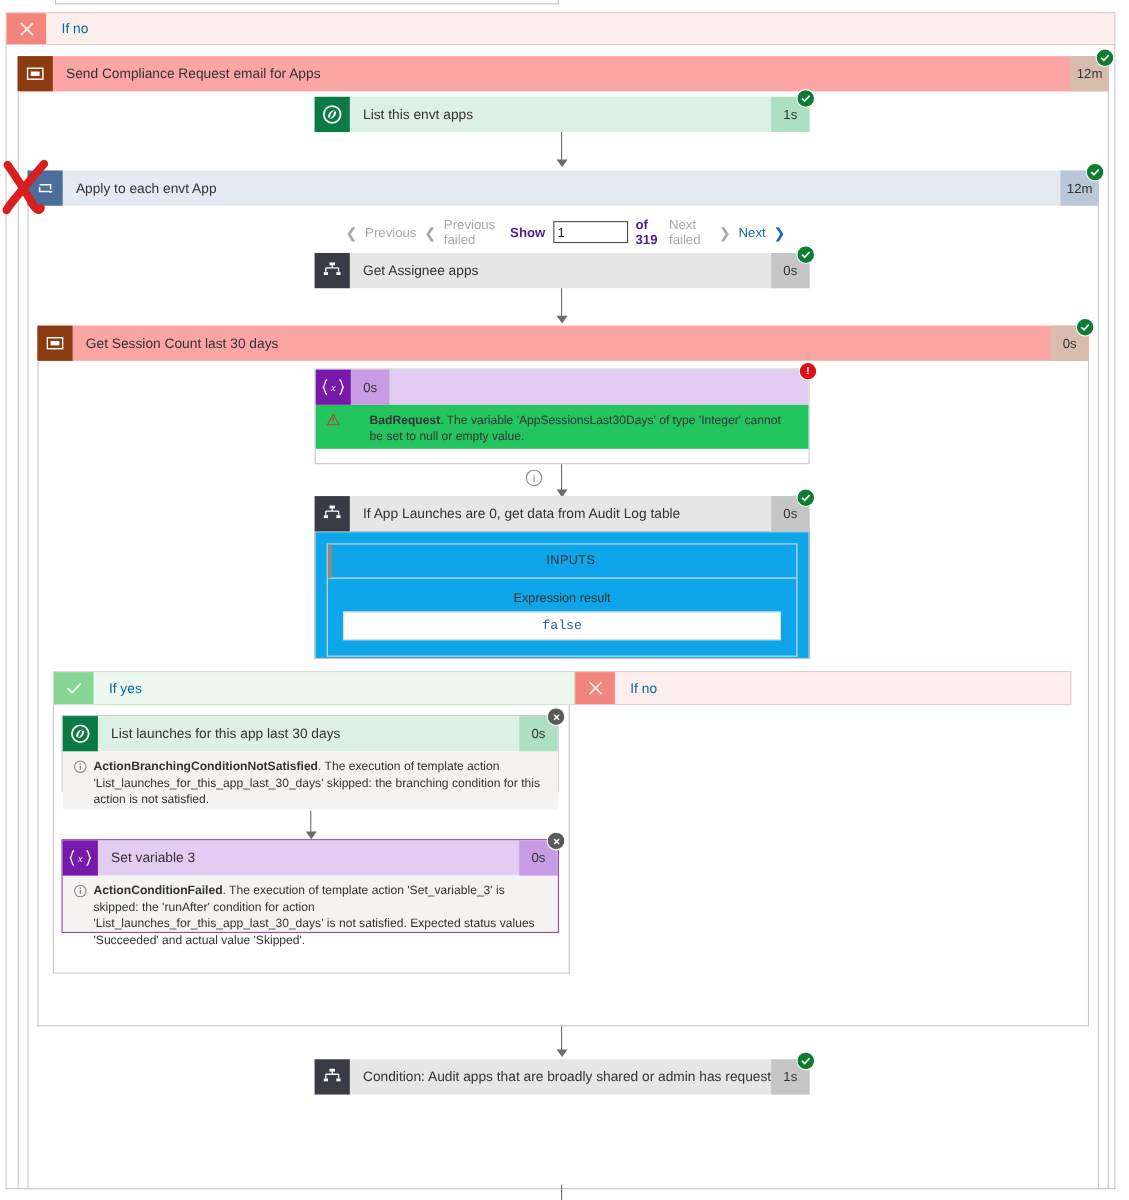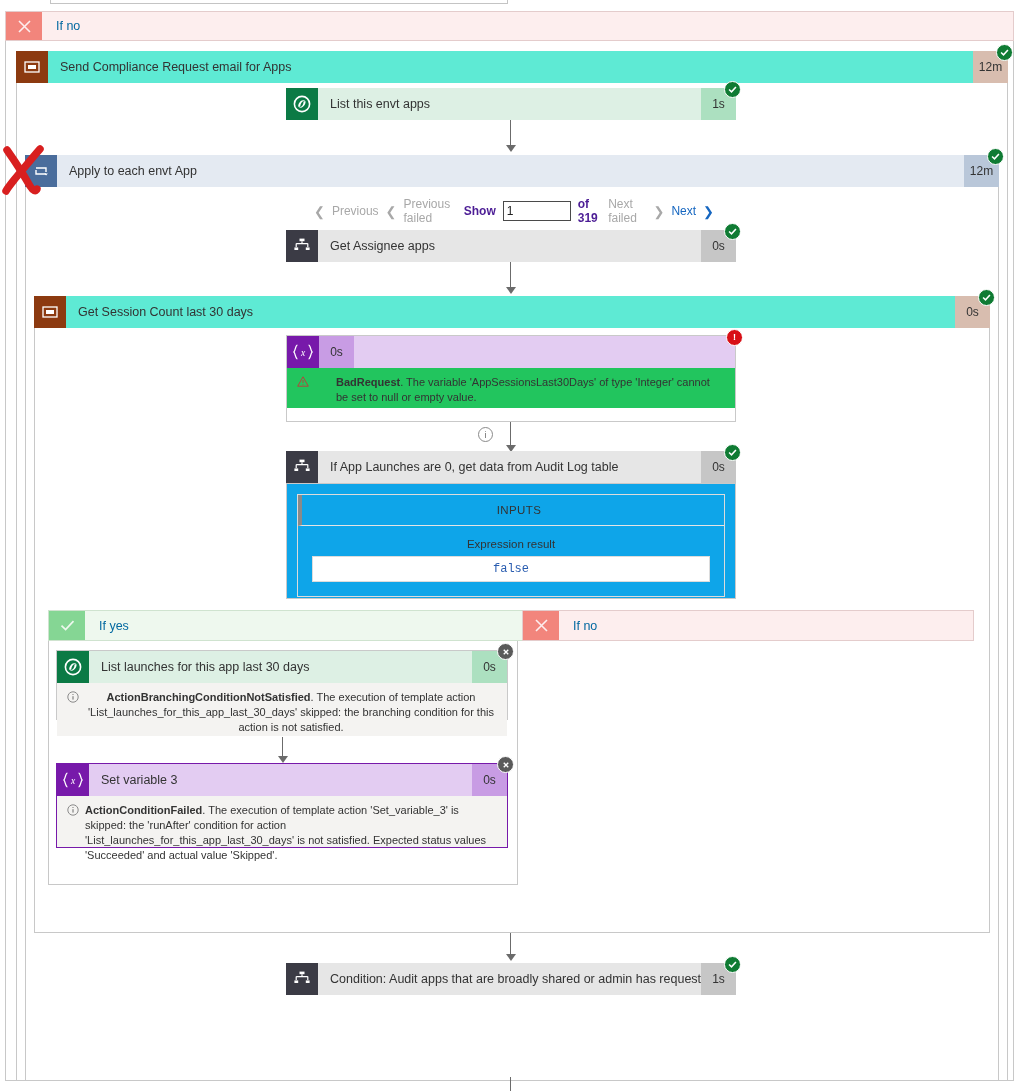--- a/index.html
+++ b/index.html
@@ -31,21 +31,21 @@
   .branch .bico{width:36px;min-width:36px;display:flex;align-items:center;justify-content:center;}
   .branch .btxt{flex:1;display:flex;align-items:center;padding-left:14px;font-size:12.5px;color:#0369a1;}
 
   .branch-no{background:#fdeeee;border:1px solid #e4cccc;}
   .branch-no .bico{background:#f2857c;}
   .branch-yes{background:#eef8ee;border:1px solid #cfe3cf;}
   .branch-yes .bico{background:#85d694;}
 
   
   .c-scope   .ico{background:#8c3a10;}
-  .c-scope   {background:#5eead4;justify-content:flex-end;}
+  .c-scope   {background:#fca5a5;justify-content:flex-end;}
   .c-scope   .dur{background:#d8bdaf;}
 
   .c-foreach .ico{background:#4a6d9c;}
   .c-foreach {background:#e4eaf2;}
   .c-foreach .dur{background:#b9c7d9;}
 
   .c-pa   .ico{background:#0b7a45;}
   .c-pa   {background:#ddf0e4;}
   .c-pa   .dur{background:#ace0c0;}
 
@@ -297,21 +297,21 @@
   <div class="abs branch branch-yes" style="left:48px;top:610px;width:475px;height:31px;">
     <div class="bico">
       <svg class="g" width="19" height="19" viewBox="0 0 19 19">
           <path d="M3.5 9.6 L7.6 13.6 L15.5 5.2" stroke="#eef8ee" stroke-width="1.7" fill="none"></path>
         </svg>
     </div>
     <div class="btxt">If yes</div>
   </div>
   <div class="abs scope" style="left:48px;top:641px;width:470px;height:244px;border-top:none;"></div>
 
-  <div class="abs msgwrap" style="left:56px;top:650px;width:452px;height:70px;text-align:center;">
+  <div class="abs msgwrap" style="left:56px;top:650px;width:452px;height:70px;">
     <div class="card c-pa" style="width:450px;">
       <div class="ico">
         <svg class="g" width="20" height="20" viewBox="0 0 20 20">
           <circle cx="10" cy="10" r="7.6" fill="none" stroke="#fff" stroke-width="1.6"></circle>
           <path d="M6.2 12.8 C6.2 8.6 9.4 5.6 13.2 6.2 C10.2 6.8 8.2 9.3 8.2 12.8 Z" fill="#fff"></path>
           <path d="M13.6 7.3 C13.6 11.5 10.4 14.4 6.7 13.9 C9.7 13.3 11.6 10.8 11.6 7.3 Z" fill="#fff"></path>
         </svg>
       </div>
       <div class="ttl">List launches for this app last 30 days</div>
       <div class="dur">0s</div>

